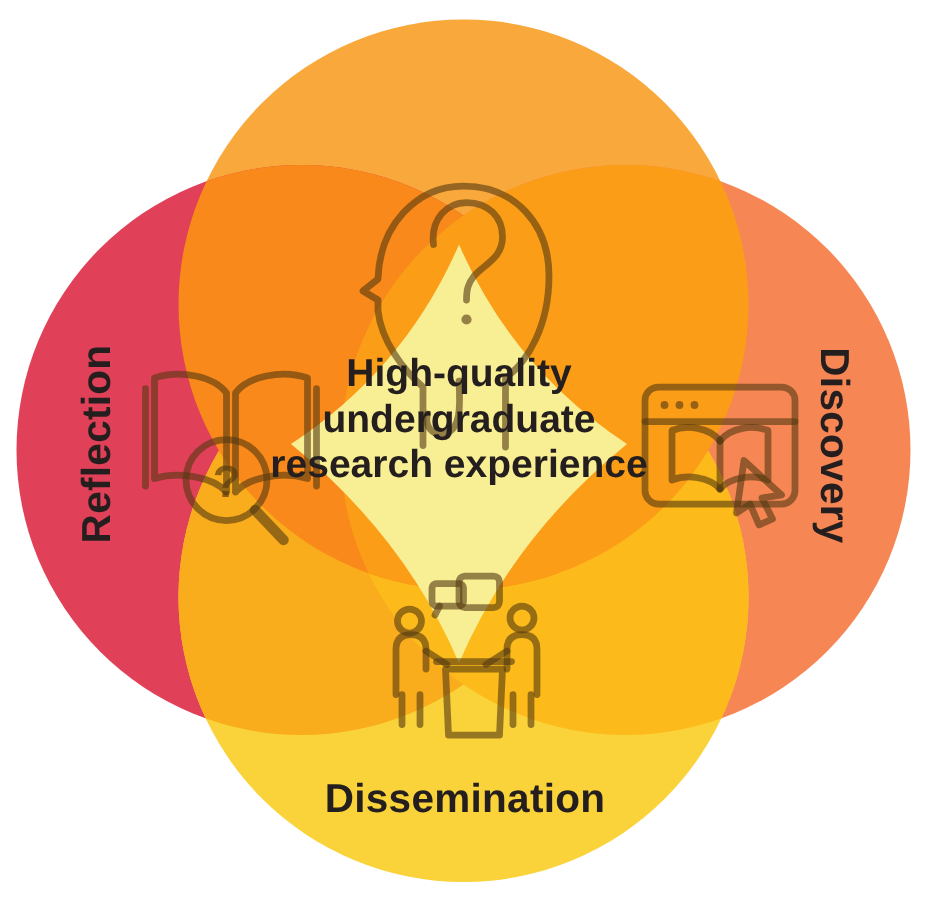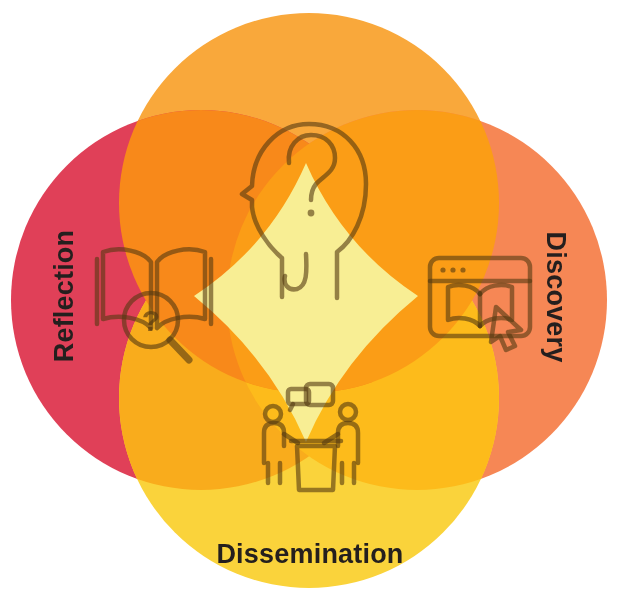--- a/index.html
+++ b/index.html
@@ -4,21 +4,21 @@
 <style>
   html,body{margin:0;padding:0;background:#ffffff;}
   .stage{position:relative;width:618px;height:600px;background:#ffffff;overflow:hidden;
          font-family:"Liberation Sans", sans-serif;}
   .stage svg{position:absolute;left:0;top:0;}
   .label{position:absolute;font-weight:bold;font-size:27px;color:#241f1e;
          text-align:center;letter-spacing:.2px;}
   .label.h{width:240px;}
   .label.v{width:220px;height:32px;line-height:32px;}
   .label-top{left:186px;top:40px;}
-  .label-bottom{left:190px;top:539px;}
+  .label-bottom{left:190px;top:517px;}
   .label-left{left:-46px;top:280px;transform:rotate(-90deg);}
   .label-right{left:446px;top:281px;transform:rotate(90deg);}
   .center-text{position:absolute;left:180px;top:233px;width:252px;
                font-weight:bold;font-size:26px;line-height:1.18;color:#241f1e;text-align:center;}
   .icon{stroke:rgba(84,56,16,0.60);stroke-width:4.5;fill:none;
         stroke-linecap:round;stroke-linejoin:round;}
   .icon-fill{fill:rgba(84,56,16,0.60);stroke:none;}
   .mini-q{fill:rgba(84,56,16,0.65);stroke:none;font:bold 30px "Liberation Sans",sans-serif;
           text-anchor:middle;}
 </style>
@@ -105,13 +105,14 @@
       <path d="M 342,463 L 342,483 M 354,463 L 354,483"></path>
       <path d="M 291,441 L 341,441"></path>
       <path d="M 297,446 L 299,490 L 333,490 L 335,446 Z"></path>
     </g>
   </svg>
 
   <div class="label v label-right">Discovery</div>
   <div class="label h label-bottom">Dissemination</div>
   <div class="label v label-left">Reflection</div>
 
+  <div class="center-text">High-quality undergraduate research experience</div>
 </div>
 
 </body></html>

